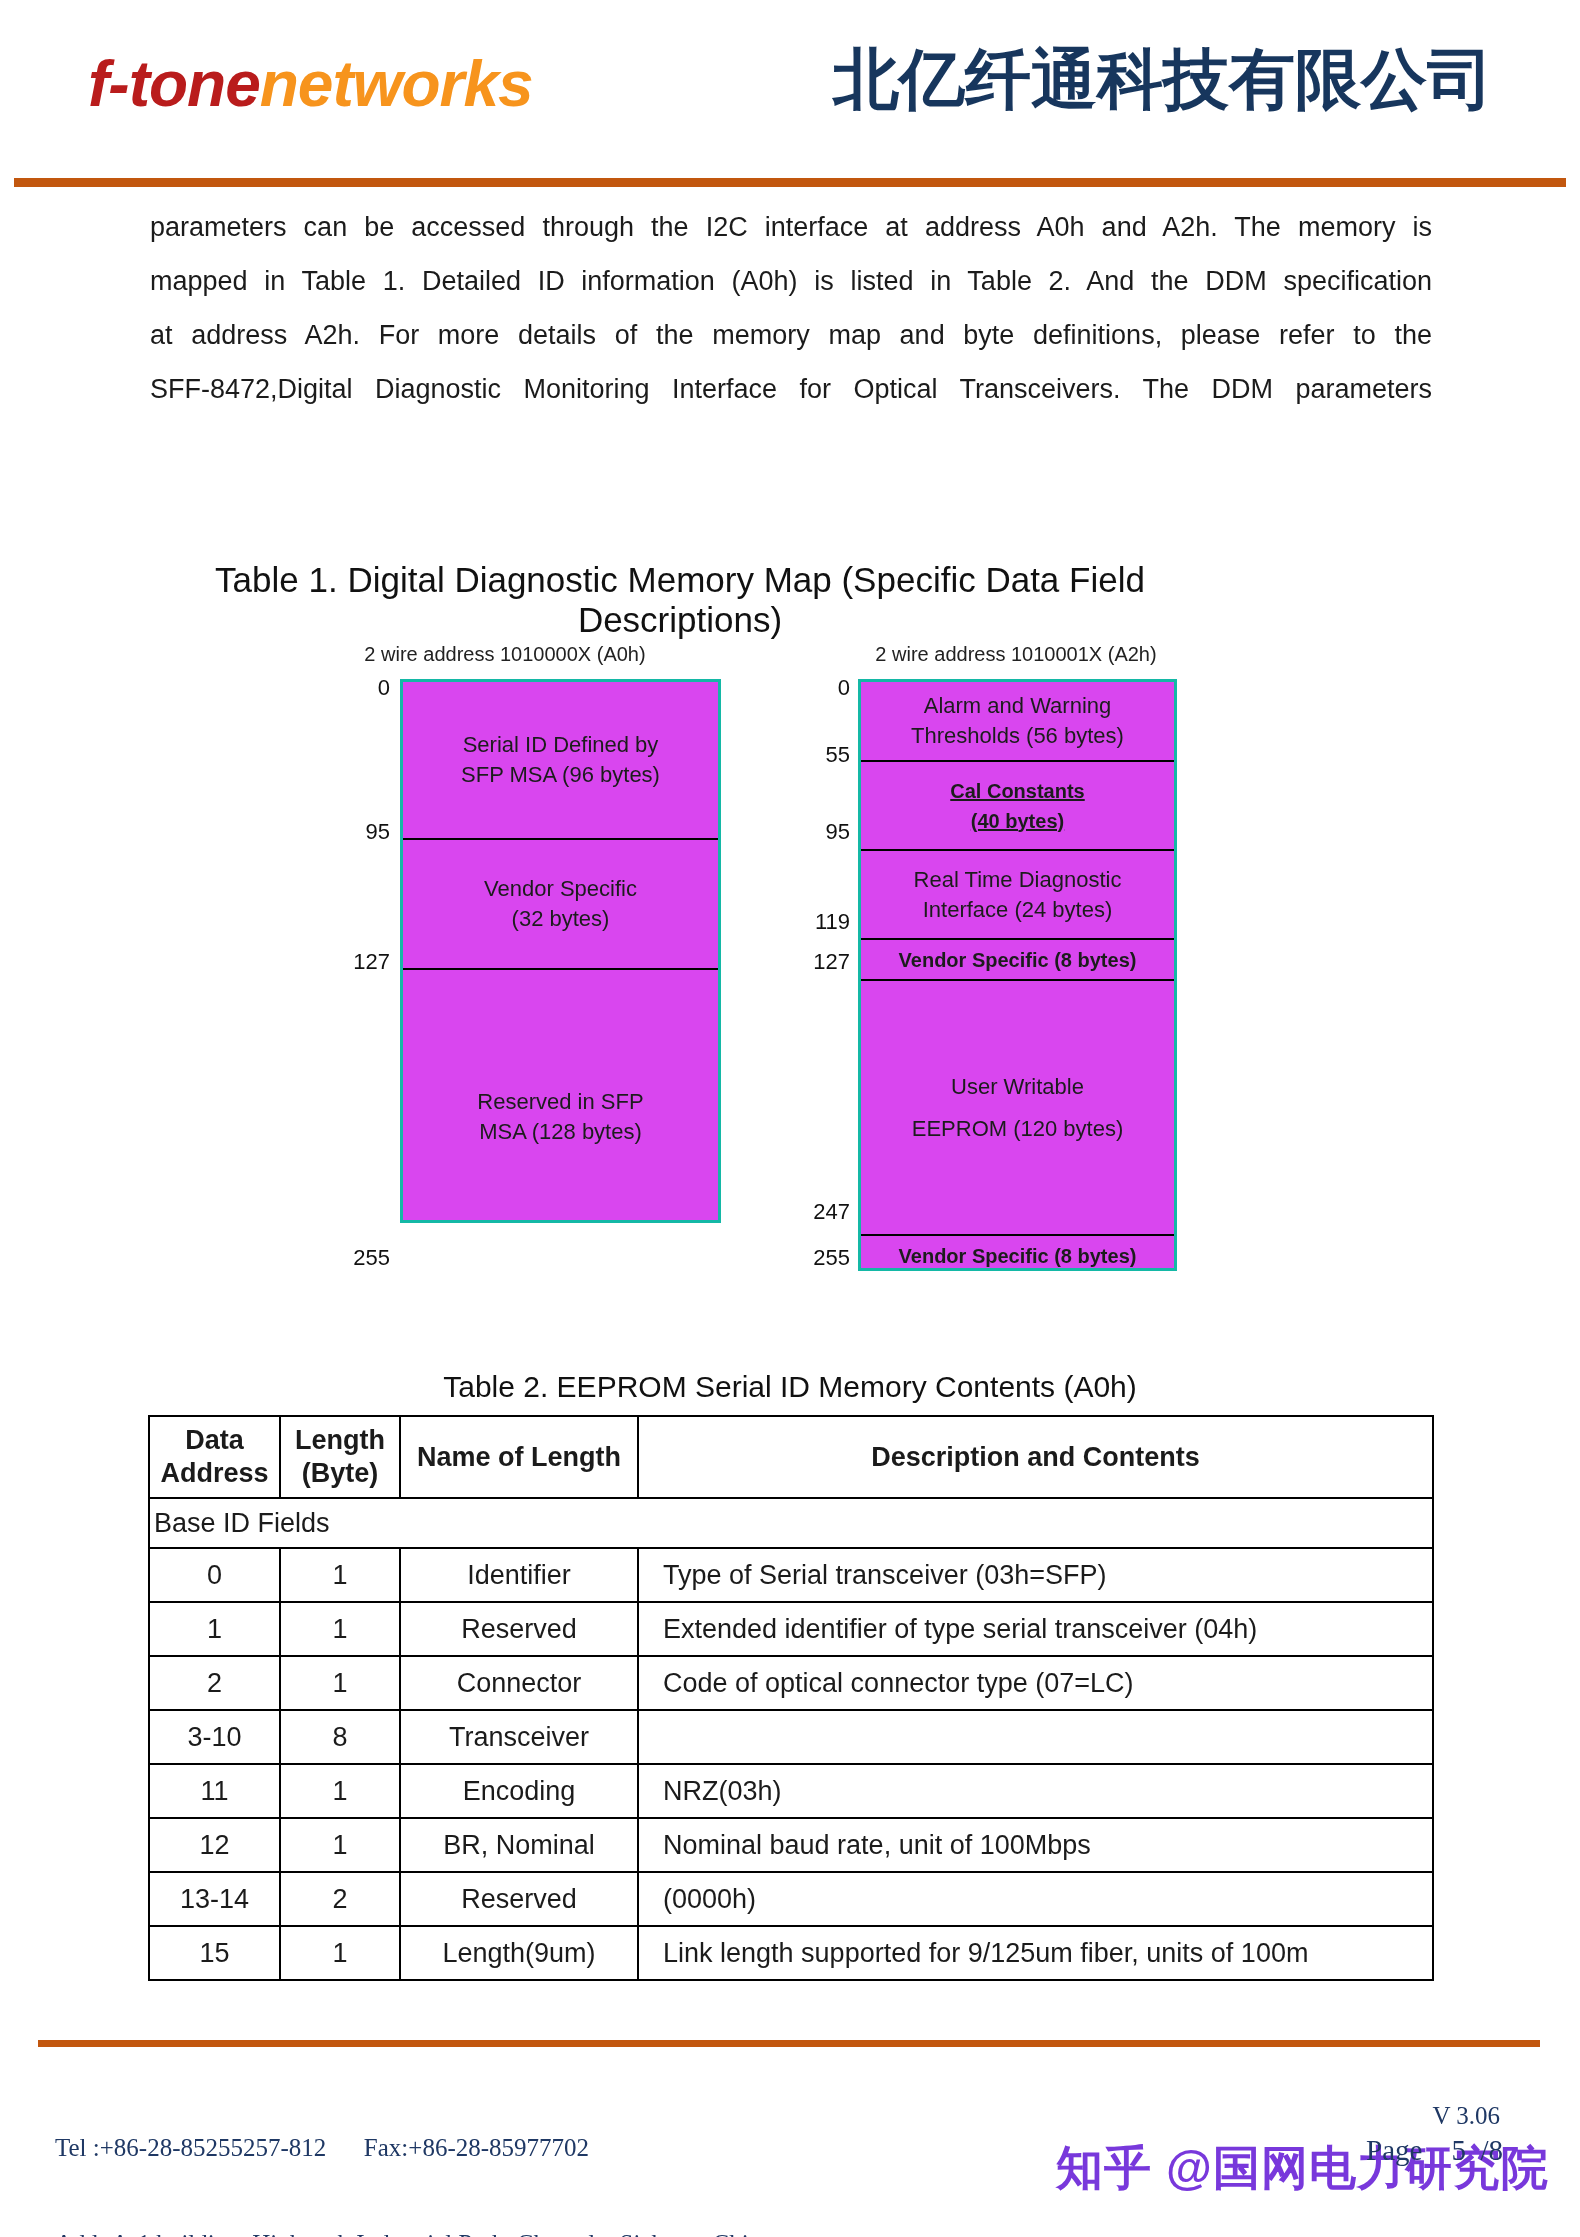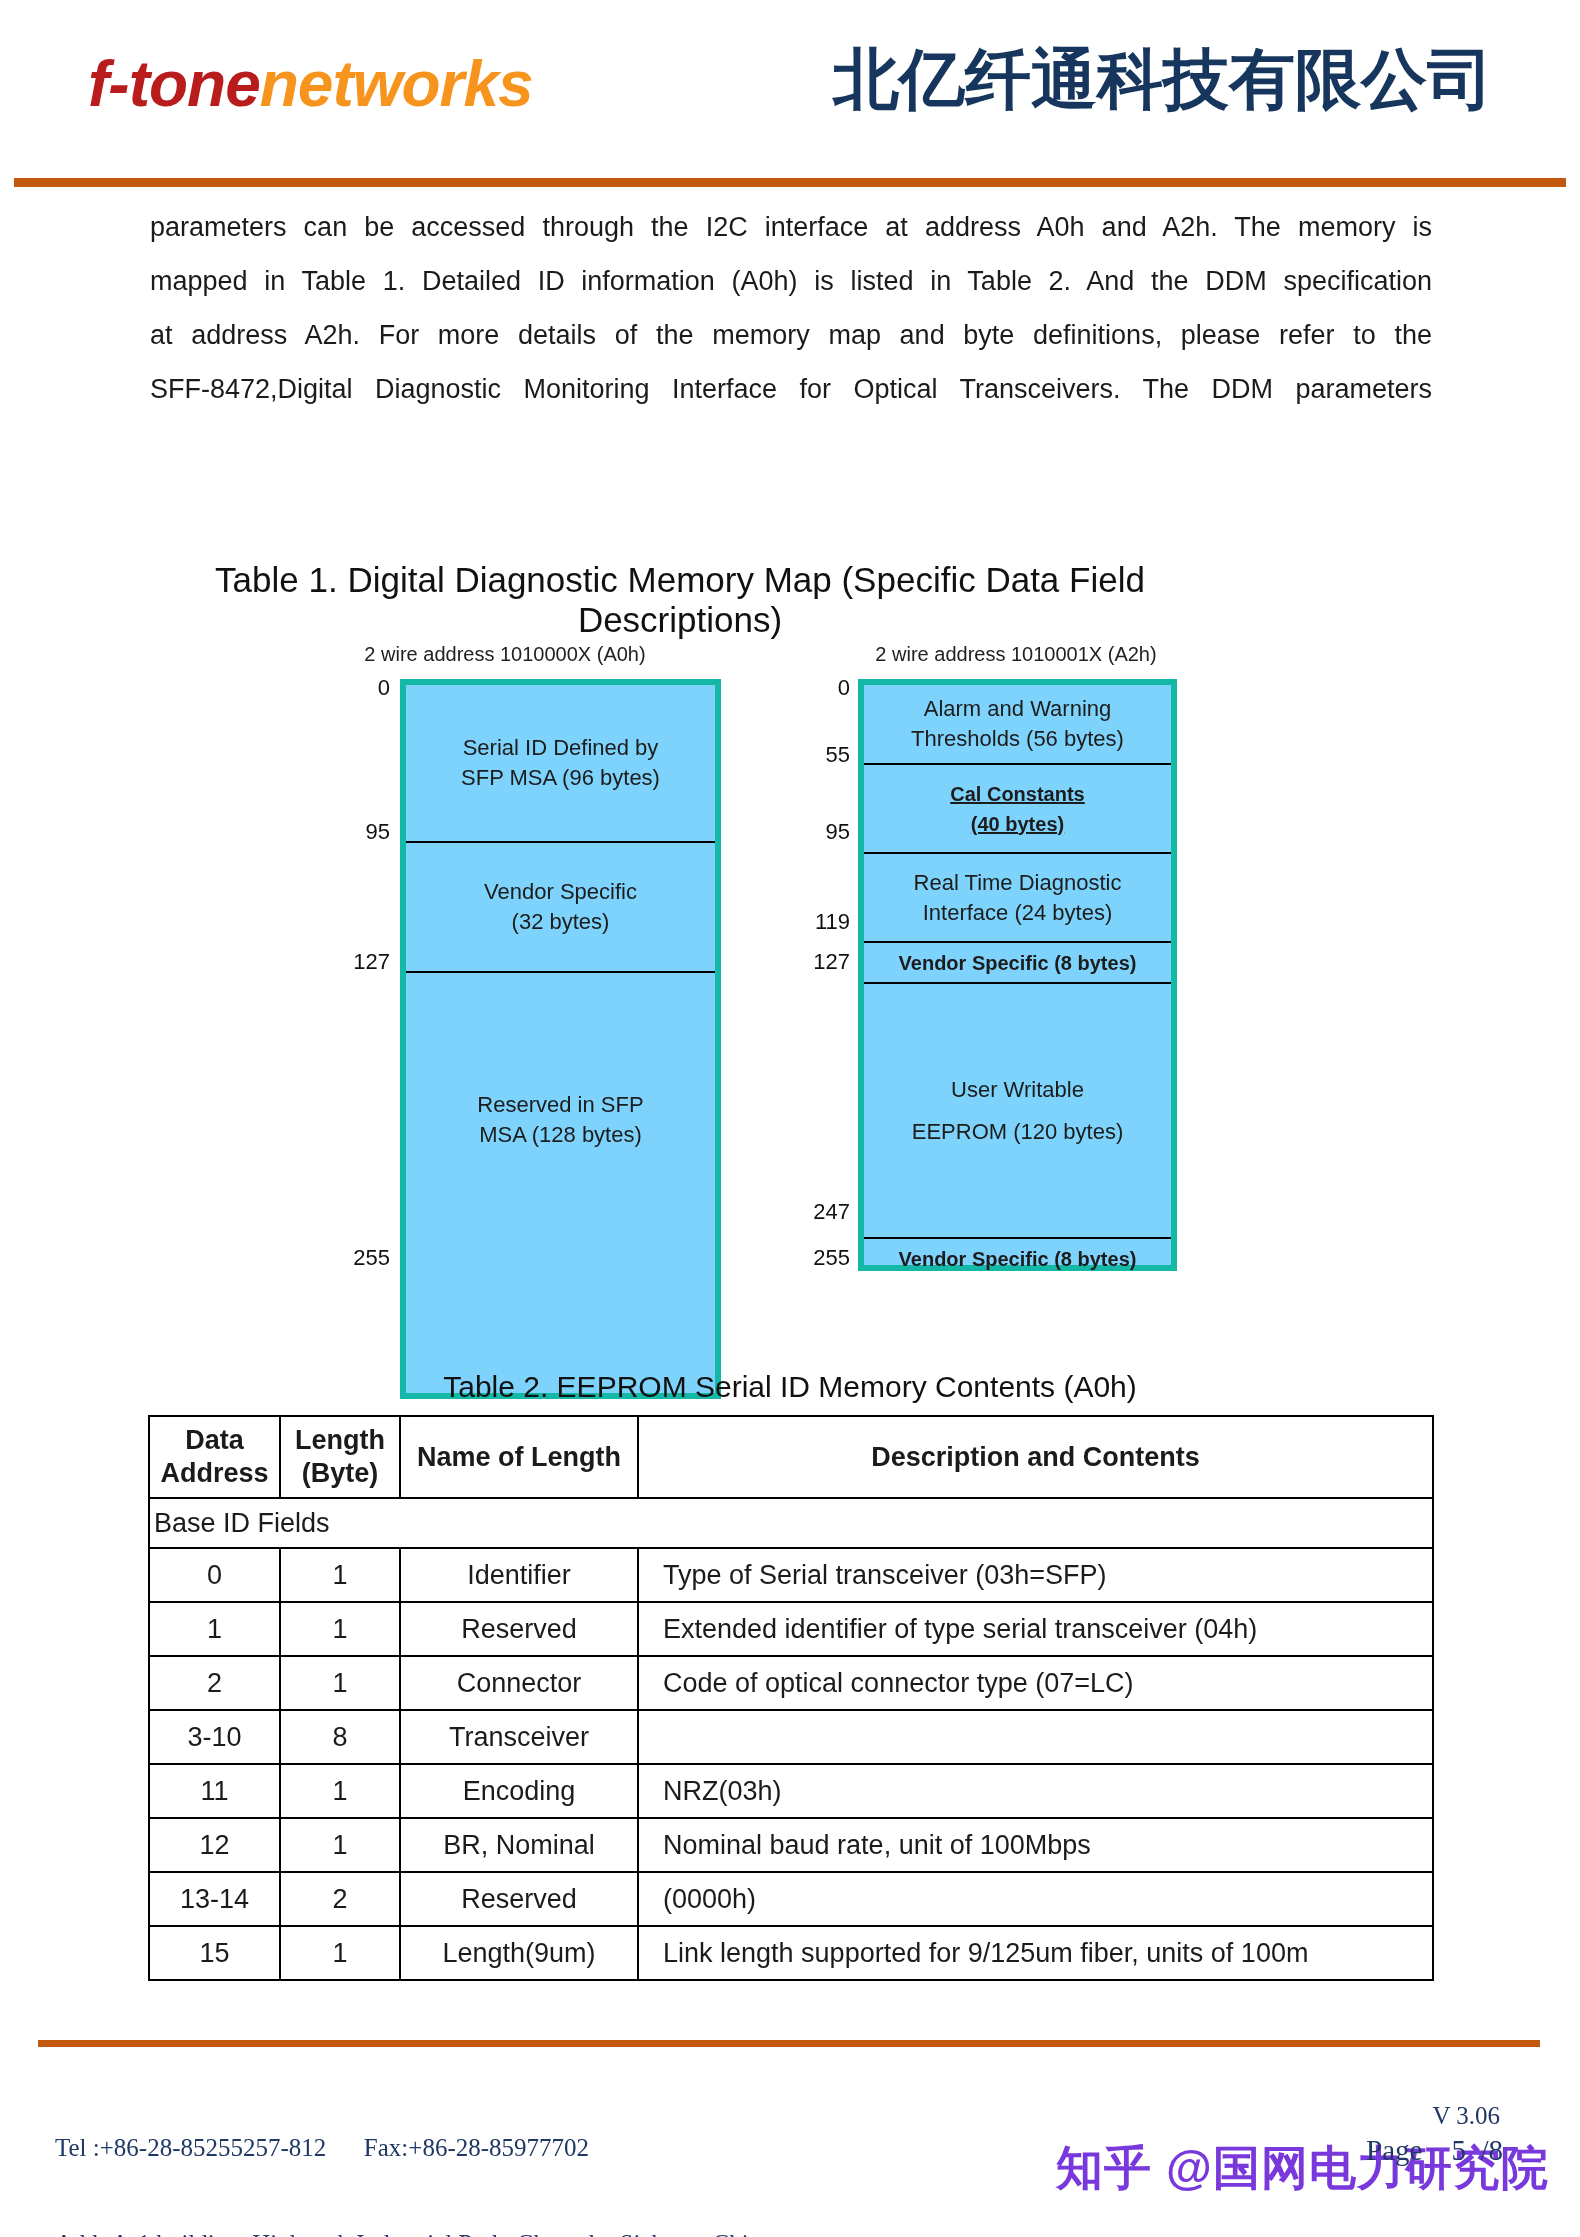--- a/index.html
+++ b/index.html
@@ -25,22 +25,22 @@
   
   .intro { position:absolute; left:150px; top:200px; width:1282px; font-size:27px; }
   .para-line { height:54px; line-height:54px; text-align:justify; text-align-last:justify; white-space:normal; }
   .para-line.last { text-align:left; text-align-last:left; }
   
   .t1-title { position:absolute; left:150px; top:560px; width:1060px; text-align:center;
               font-size:35px; color:#111; }
   .map-label { position:absolute; top:643px; font-size:20px; color:#222; text-align:center; }
   .map-label.a0 { left:340px; width:330px; }
   .map-label.a2 { left:838px; width:356px; }
-  .membox { position:absolute; border:6px solid #14b8a6; background:#7dd3fc; }
-  .membox.a0 { left:400px; top:679px; width:321px; height:720px; }
+  .membox { position:absolute; border:3px solid #14b8a6; background:#d946ef; }
+  .membox.a0 { left:400px; top:679px; width:321px; height:544px; }
   .membox.a2 { left:858px; top:679px; width:319px; height:592px; }
   .sec { display:flex; align-items:center; justify-content:center; text-align:center;
          font-size:22px; line-height:30px; white-space:pre-line; color:#1c1c1c; }
   .sec.bold { font-weight:bold; font-size:20px; }
   .membox.a0 .sec:nth-child(1){ height:156px; }
   .membox.a0 .sec:nth-child(2){ height:130px; border-top:2px solid #000; }
   .membox.a0 .sec:nth-child(3){ height:295px; border-top:2px solid #000; }
   .membox.a2 .sec:nth-child(1){ height:78px; }
   .membox.a2 .sec:nth-child(2){ height:89px;  border-top:2px solid #000;text-decoration:underline; }
   .membox.a2 .sec:nth-child(3){ height:89px;  border-top:2px solid #000; }

